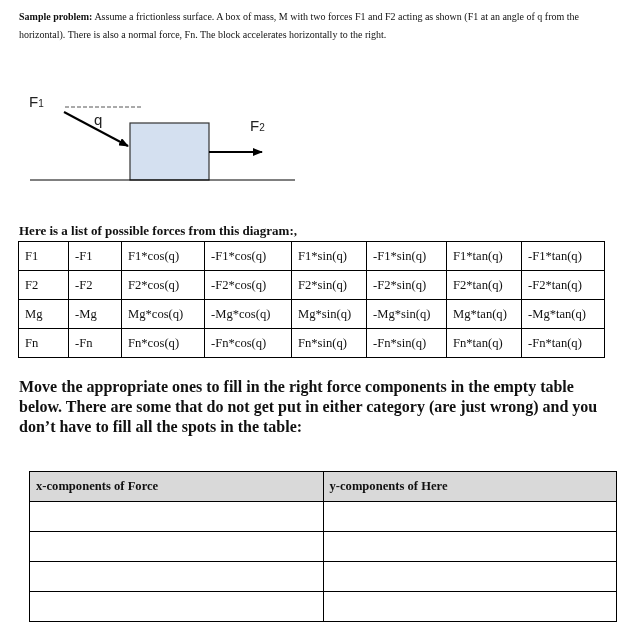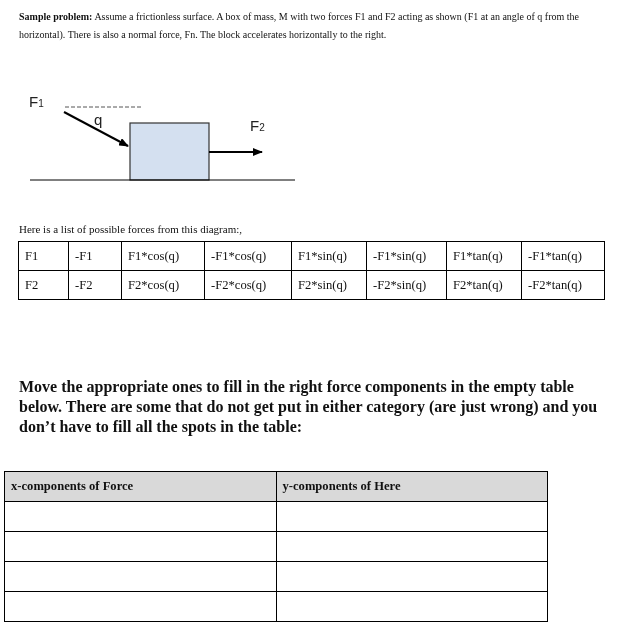--- a/index.html
+++ b/index.html
@@ -5,27 +5,27 @@
   html, body { margin: 0; padding: 0; background: #ffffff; }
   body { width: 622px; height: 626px; position: relative; overflow: hidden;
          font-family: "Liberation Serif", "DejaVu Serif", serif; color: #111; }
   .intro { position: absolute; left: 19px; top: 8px; width: 590px;
            font-size: 10px; line-height: 18.3px; }
   .intro b { font-weight: bold; }
   .diagram { position: absolute; left: 0; top: 85px; width: 320px; height: 110px; }
   .diagram .lbl { position: absolute; font-family: "Liberation Sans", "DejaVu Sans", sans-serif;
                   font-size: 15px; color: #222; }
   .sub { font-size: 10px; }
-  .list-heading { position: absolute; left: 19px; top: 223px; font-size: 11px; font-weight: normal; }
+  .list-heading { position: absolute; left: 19px; top: 223px; font-size: 13px; font-weight: bold; }
   table.forces { position: absolute; left: 18px; top: 241px; border-collapse: collapse; }
   table.forces td { border: 1px solid #000; font-size: 12.6px; height: 29px; padding: 0 6px;
                     box-sizing: border-box; white-space: nowrap; vertical-align: middle; }
   .move-text { position: absolute; left: 19px; top: 377px; width: 590px;
                font-size: 16px; line-height: 20px; font-weight: bold; }
-  table.answers { position: absolute; left: 4px; top: 471px; border-collapse: collapse; width: 544px; }
+  table.answers { position: absolute; left: 29px; top: 471px; border-collapse: collapse; width: 588px; }
   table.answers th, table.answers td { border: 1px solid #000; height: 30px; box-sizing: border-box;
                     width: 50%; text-align: left; font-weight: normal; font-size: 12.6px; padding: 0 6px; }
   table.answers th { background: #d9d9d9; font-weight: bold; }
 </style>
 </head>
 <body>
 
 <div class="intro">
   <b>Sample problem:</b><span> Assume a frictionless surface. A box of mass, M with two forces F1 and F2 acting as shown (F1 at an angle of q from the horizontal). There is also a normal force, Fn. The block accelerates horizontally to the right.</span>
 </div>
@@ -75,20 +75,40 @@
       <tr>
         <td>F2</td>
         <td>-F2</td>
         <td>F2*cos(q)</td>
         <td>-F2*cos(q)</td>
         <td>F2*sin(q)</td>
         <td>-F2*sin(q)</td>
         <td>F2*tan(q)</td>
         <td>-F2*tan(q)</td>
       </tr>
+      <tr>
+        <td>Mg</td>
+        <td>-Mg</td>
+        <td>Mg*cos(q)</td>
+        <td>-Mg*cos(q)</td>
+        <td>Mg*sin(q)</td>
+        <td>-Mg*sin(q)</td>
+        <td>Mg*tan(q)</td>
+        <td>-Mg*tan(q)</td>
+      </tr>
+      <tr>
+        <td>Fn</td>
+        <td>-Fn</td>
+        <td>Fn*cos(q)</td>
+        <td>-Fn*cos(q)</td>
+        <td>Fn*sin(q)</td>
+        <td>-Fn*sin(q)</td>
+        <td>Fn*tan(q)</td>
+        <td>-Fn*tan(q)</td>
+      </tr>
     </tbody>
 </table>
 
 <div class="move-text">Move the appropriate ones to fill in the right force components in the empty table below. There are some that do not get put in either category (are just wrong) and you don’t have to fill all the spots in the table:</div>
 
 <table class="answers">
   <thead>
     <tr>
       <th>x-components of Force</th>
       <th>y-components of Here</th>

